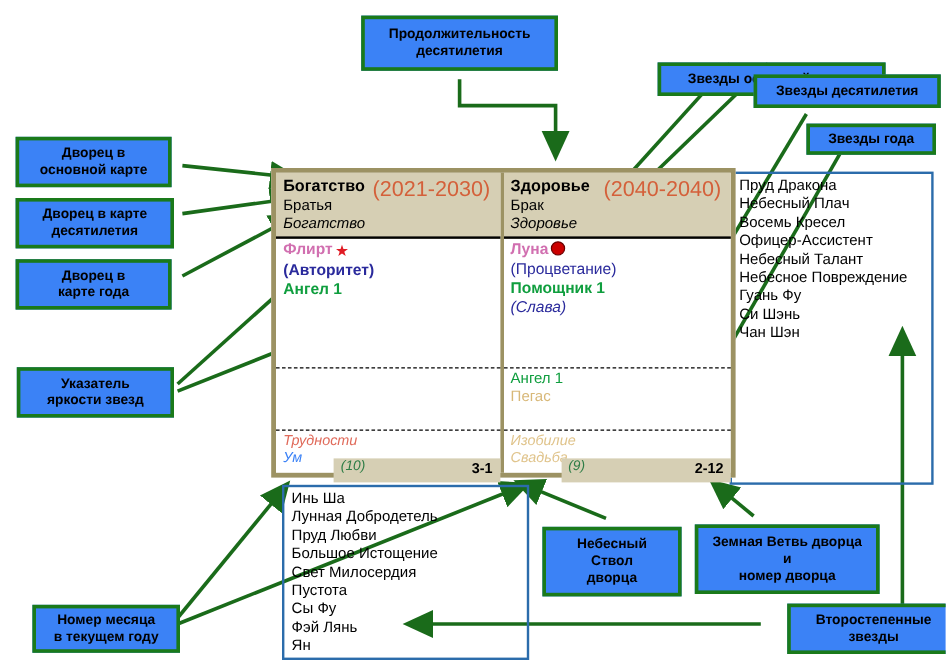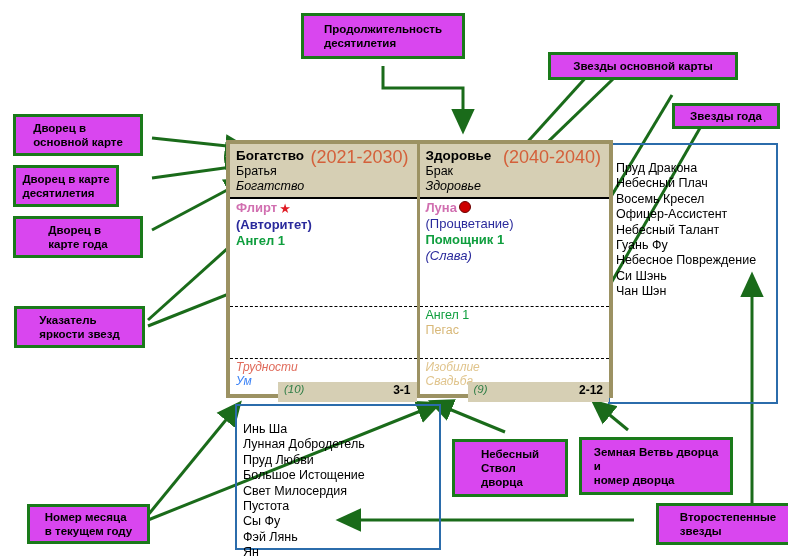--- a/index.html
+++ b/index.html
@@ -12,28 +12,29 @@
   }
   #stage{position:absolute;left:0;top:0;width:788px;height:556px;}
 
   
   #arrows{position:absolute;left:0;top:0;width:788px;height:556px;pointer-events:none;}
 
   
   .callout{
     position:absolute;
     border:3px solid #1a7a1a;
-    background:#d946ef;
+    background:#3b82f6;
     color:#000000;
     font-weight:bold;
     font-size:11.5px;
     line-height:14px;
     display:flex;
     align-items:center;
     justify-content:center;
+    text-align:center;
     box-sizing:border-box;
     z-index:5;
   }
 
   
   #palace-table{
     position:absolute;
     left:226px;top:140px;
     width:387px;height:258px;
     border:4px solid #9c9263;
@@ -111,21 +112,21 @@
   }
 
   
   .bluebox{
     position:absolute;
     border:2px solid #2b6cab;
     background:transparent;
     box-sizing:border-box;
     z-index:3;
   }
-  .bluebox ul{list-style:none;margin:0;padding:16px 0 0 6px;}
+  .bluebox ul{list-style:none;margin:0;padding:2px 0 0 6px;}
   .bluebox li{font-size:12.5px;line-height:15.4px;color:#000;white-space:nowrap;}
 
   #right-stars{left:608px;top:143px;width:170px;height:261px;}
   #bottom-stars{left:235px;top:404px;width:206px;height:146px;}
 </style>
 </head>
 <body>
 
 <div id="stage">
 
@@ -169,30 +170,33 @@
   </svg>
 
   <div class="callout" style="left:301px;top:13px;width:164px;height:46px;">
     <span>Продолжительность<br>десятилетия</span>
   </div>
 
   <div class="callout" style="left:548px;top:20px;width:190px;height:28px;margin-top:32px;">
     <span>Звезды основной карты</span>
   </div>
 
+  <div class="callout" style="left:628px;top:62px;width:156px;height:28px;">
+    <span>Звезды десятилетия</span>
+  </div>
 
   <div class="callout" style="left:672px;top:103px;width:108px;height:26px;">
     <span>Звезды года</span>
   </div>
 
   <div class="callout" style="left:13px;top:114px;width:130px;height:42px;">
     <span>Дворец в<br>основной карте</span>
   </div>
 
-  <div class="callout" style="left:13px;top:165px;width:106px;height:42px;">
+  <div class="callout" style="left:13px;top:165px;width:132px;height:42px;">
     <span>Дворец в карте<br>десятилетия</span>
   </div>
 
   <div class="callout" style="left:13px;top:216px;width:130px;height:42px;">
     <span>Дворец в<br>карте года</span>
   </div>
 
   <div class="callout" style="left:14px;top:306px;width:131px;height:42px;">
     <span>Указатель<br>яркости звезд</span>
   </div>
@@ -213,22 +217,22 @@
     <span>Второстепенные<br>звезды</span>
   </div>
 
   <div class="bluebox" id="right-stars">
     <ul>
       <li>Пруд Дракона</li>
       <li>Небесный Плач</li>
       <li>Восемь Кресел</li>
       <li>Офицер-Ассистент</li>
       <li>Небесный Талант</li>
+      <li>Небесное Повреждение</li>
       <li>Гуань Фу</li>
-      <li>Небесное Повреждение</li>
       <li>Си Шэнь</li>
       <li>Чан Шэн</li>
     </ul>
   </div>
 
   <div class="bluebox" id="bottom-stars">
     <ul>
       <li>Инь Ша</li>
       <li>Лунная Добродетель</li>
       <li>Пруд Любви</li>

